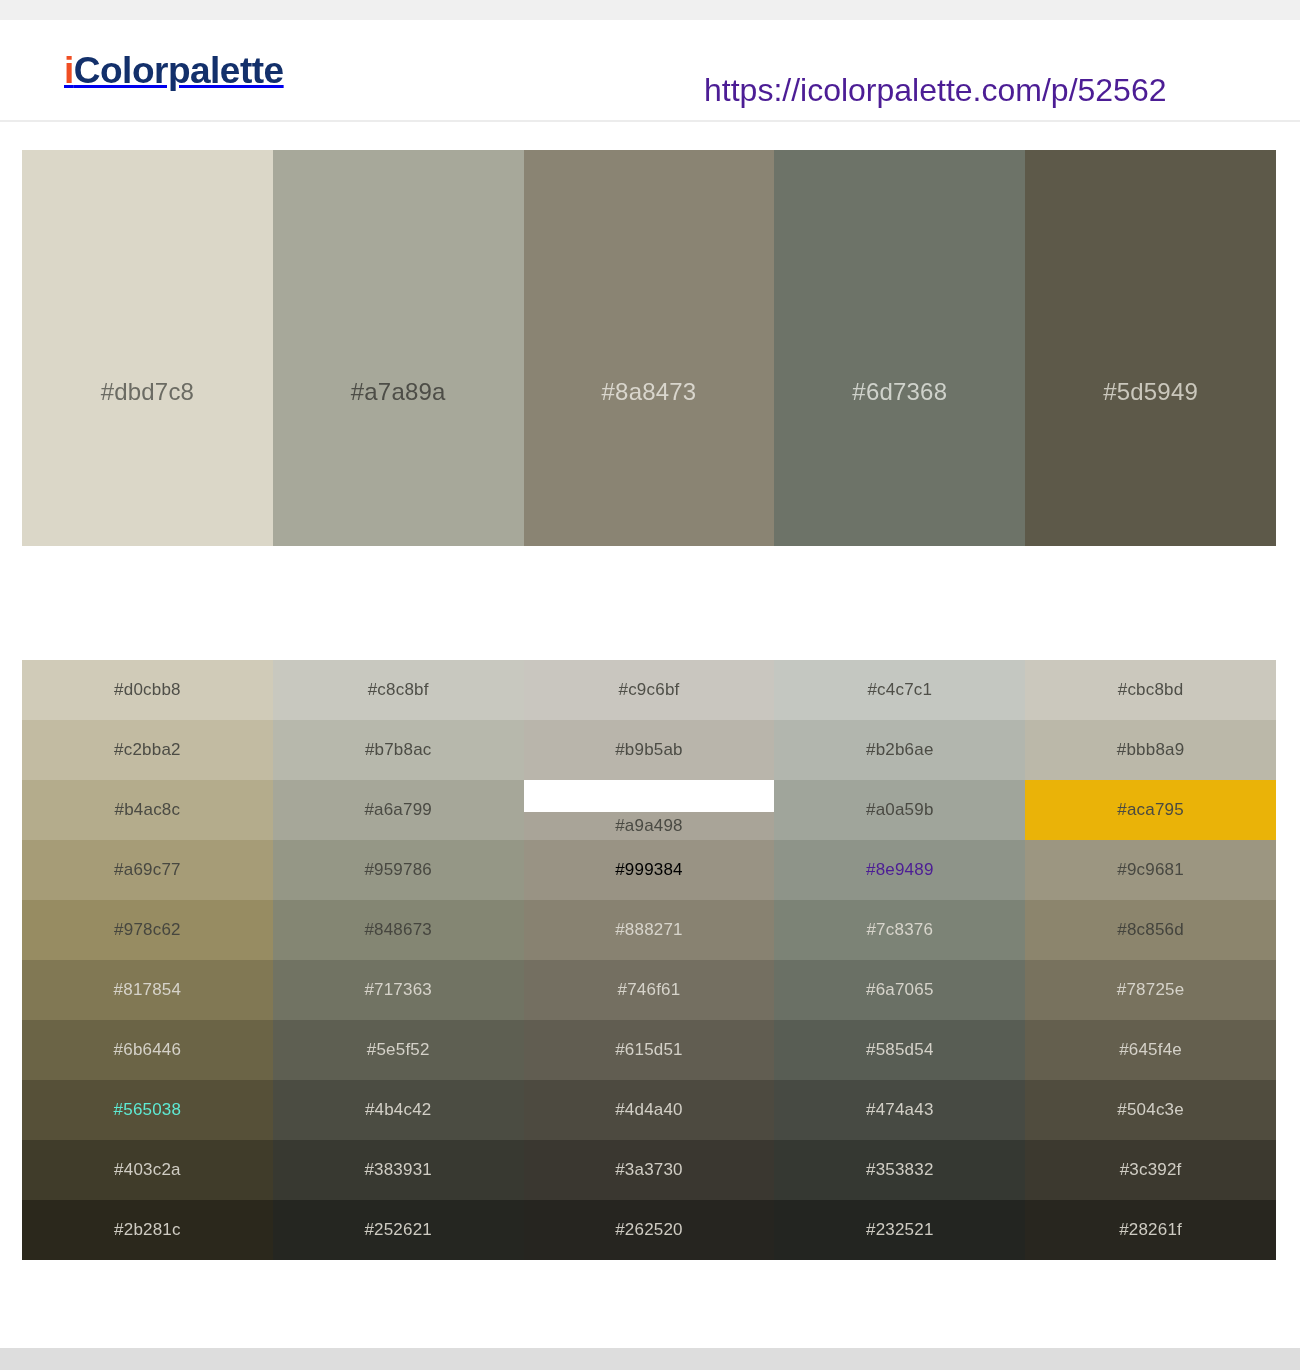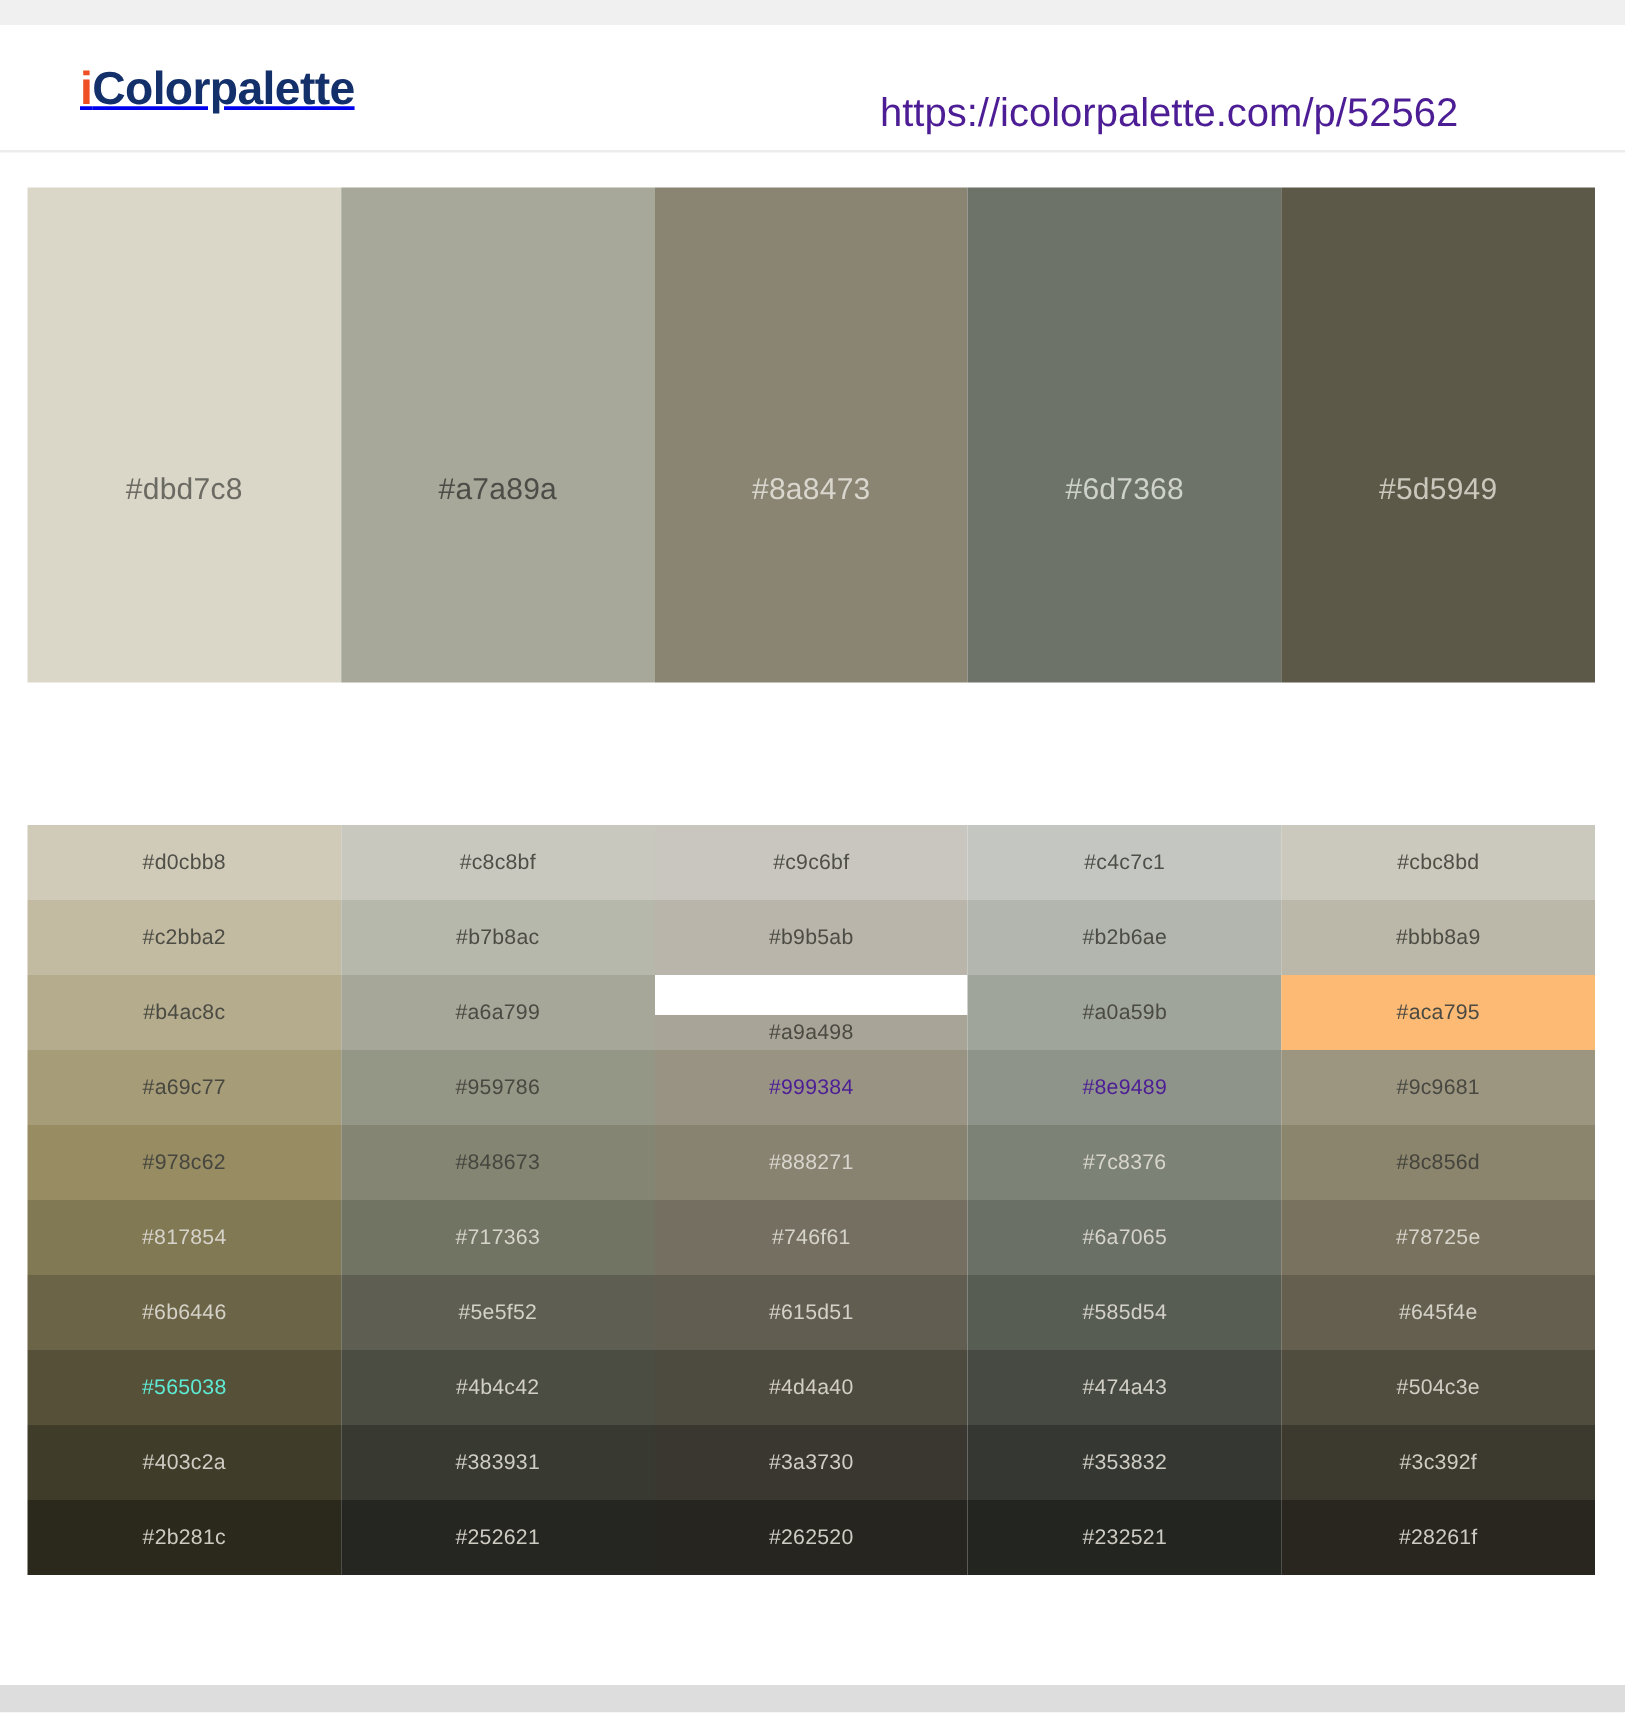--- a/index.html
+++ b/index.html
@@ -145,24 +145,24 @@
     <div class="shade-cell" style="background: rgb(203, 200, 189); color: rgb(79, 79, 72);">#cbc8bd</div>
     <div class="shade-cell" style="background: rgb(194, 187, 162); color: rgb(76, 76, 69);">#c2bba2</div>
     <div class="shade-cell" style="background: rgb(183, 184, 172); color: rgb(76, 76, 69);">#b7b8ac</div>
     <div class="shade-cell" style="background: rgb(185, 181, 171); color: rgb(76, 76, 69);">#b9b5ab</div>
     <div class="shade-cell" style="background: rgb(178, 182, 174); color: rgb(76, 76, 69);">#b2b6ae</div>
     <div class="shade-cell" style="background: rgb(187, 184, 169); color: rgb(76, 76, 69);">#bbb8a9</div>
     <div class="shade-cell" style="background: rgb(180, 172, 140); color: rgb(74, 74, 67);">#b4ac8c</div>
     <div class="shade-cell" style="background: rgb(166, 167, 153); color: rgb(74, 74, 67);">#a6a799</div>
     <div class="shade-cell" style="background: rgb(169, 164, 152); color: rgb(74, 74, 67); margin-top: 32px;">#a9a498</div>
     <div class="shade-cell" style="background: rgb(160, 165, 155); color: rgb(74, 74, 67);">#a0a59b</div>
-    <div class="shade-cell" style="background: #fdba74; color: rgb(74, 74, 67);">#aca795</div>
+    <div class="shade-cell" style="background: #eab308; color: rgb(74, 74, 67);">#aca795</div>
     <div class="shade-cell" style="background: rgb(166, 156, 119); color: rgb(72, 72, 65);">#a69c77</div>
     <div class="shade-cell" style="background: rgb(149, 151, 134); color: rgb(72, 72, 65);">#959786</div>
-    <div class="shade-cell" style="background: rgb(153, 147, 132); color: #4c1d95;">#999384</div>
+    <div class="shade-cell" style="background: rgb(153, 147, 132); color: #000000;">#999384</div>
     <div class="shade-cell" style="background: rgb(142, 148, 137); color: #4c1d95;">#8e9489</div>
     <div class="shade-cell" style="background: rgb(156, 150, 129); color: rgb(72, 72, 65);">#9c9681</div>
     <div class="shade-cell" style="background: rgb(151, 140, 98); color: rgb(70, 70, 63);">#978c62</div>
     <div class="shade-cell" style="background: rgb(132, 134, 115); color: rgb(70, 70, 63);">#848673</div>
     <div class="shade-cell" style="background: rgb(136, 130, 113); color: rgb(216, 213, 204);">#888271</div>
     <div class="shade-cell" style="background: rgb(124, 131, 118); color: rgb(216, 213, 204);">#7c8376</div>
     <div class="shade-cell" style="background: rgb(140, 133, 109); color: rgb(68, 68, 61);">#8c856d</div>
     <div class="shade-cell" style="background: rgb(129, 120, 84); color: rgb(214, 211, 202);">#817854</div>
     <div class="shade-cell" style="background: rgb(113, 115, 99); color: rgb(214, 211, 202);">#717363</div>
     <div class="shade-cell" style="background: rgb(116, 111, 97); color: rgb(214, 211, 202);">#746f61</div>

